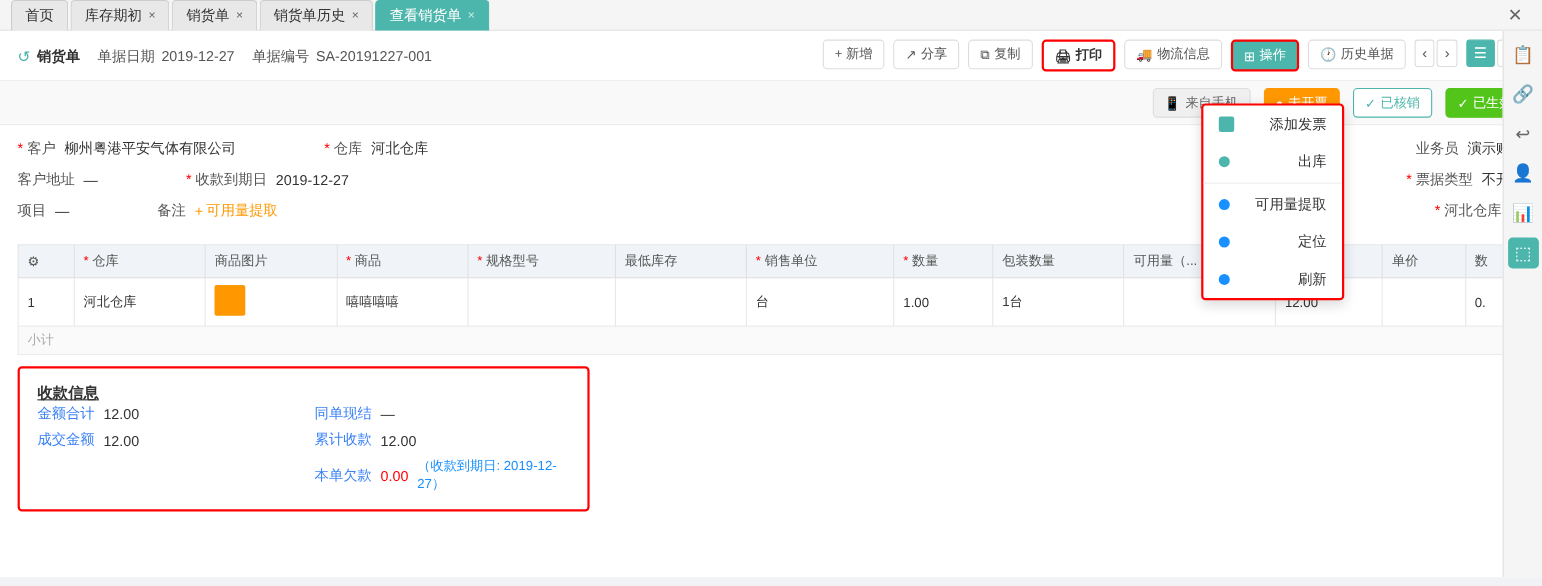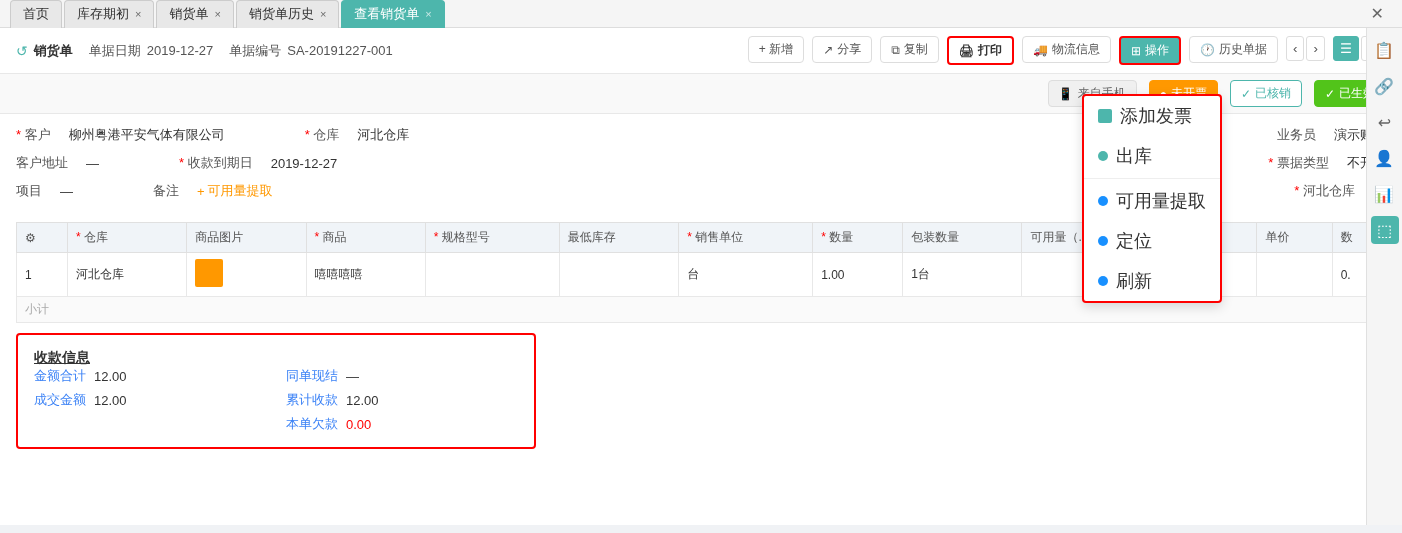--- a/index.html
+++ b/index.html
@@ -56,21 +56,21 @@
     }
     .status-btn.gray { background: #f0f0f0; color: #666; }
     .status-btn.orange { background: #ff9800; color: white; border-color: #ff9800; }
     .status-btn.green { background: #52c41a; color: white; border-color: #52c41a; }
     .status-btn.teal-outline { color: #4db6ac; border-color: #4db6ac; background: white; }
     .status-spacer { flex: 1; }
 
     
     .form-section { padding: 12px 16px; background: white; }
     .form-row { display: flex; align-items: center; margin-bottom: 10px; gap: 20px; }
-    .form-field { display: flex; align-items: center; gap: 18px; }
+    .form-field { display: flex; align-items: center; gap: 8px; }
     .field-label { color: #555; white-space: nowrap; }
     .field-label.required::before { content: '* '; color: red; }
     .field-value { color: #333; }
     .add-note { color: #ff9800; cursor: pointer; display: flex; align-items: center; gap: 3px; }
 
     
     .table-container { padding: 0 16px; overflow-x: auto; }
     .data-table { width: 100%; border-collapse: collapse; font-size: 12px; }
     .data-table th {
       background: #f0f4f8; border: 1px solid #e0e0e0; padding: 6px 8px;
@@ -95,21 +95,21 @@
     .payment-item .value.blue { color: #1890ff; }
 
     
     .dropdown-menu {
       position: absolute; top: 66px; right: 180px; background: white;
       border: 2px solid red; border-radius: 4px; z-index: 100; min-width: 130px;
       box-shadow: 0 4px 12px rgba(0,0,0,0.15);
     }
     .dropdown-item {
       display: flex; align-items: center; gap: 8px; padding: 8px 14px;
-      cursor: pointer; font-size: 18px; color: #333;
+      cursor: pointer; font-size: 13px; color: #333; justify-content: space-between;
     }
     .dropdown-item .dot { width: 10px; height: 10px; border-radius: 50%; }
     .dropdown-item .dot.teal { background: #4db6ac; }
     .dropdown-item .dot.blue { background: #1890ff; }
     .dropdown-item .icon-sq { width: 14px; height: 14px; background: #4db6ac; border-radius: 2px; }
     .dropdown-divider { height: 1px; background: #eee; margin: 2px 0; }
 
     
     .right-sidebar {
       position: absolute; right: 0; top: 0; bottom: 0; width: 36px;
@@ -324,20 +324,21 @@
         <span class="value">12.00</span>
       </div>
       <div class="payment-item">
         <span class="label">累计收款</span>
         <span class="value">12.00</span>
       </div>
       <div></div>
       <div class="payment-item">
         <span class="label">本单欠款</span>
         <span class="value red">0.00</span>
+        <span class="value blue" style="font-size:12px;">（收款到期日: 2019-12-27）</span>
       </div>
     </div>
   </div>
 
   <div class="dropdown-menu">
     <div class="dropdown-item">
       <div class="icon-sq"></div>
       <span>添加发票</span>
     </div>
     <div class="dropdown-item">

